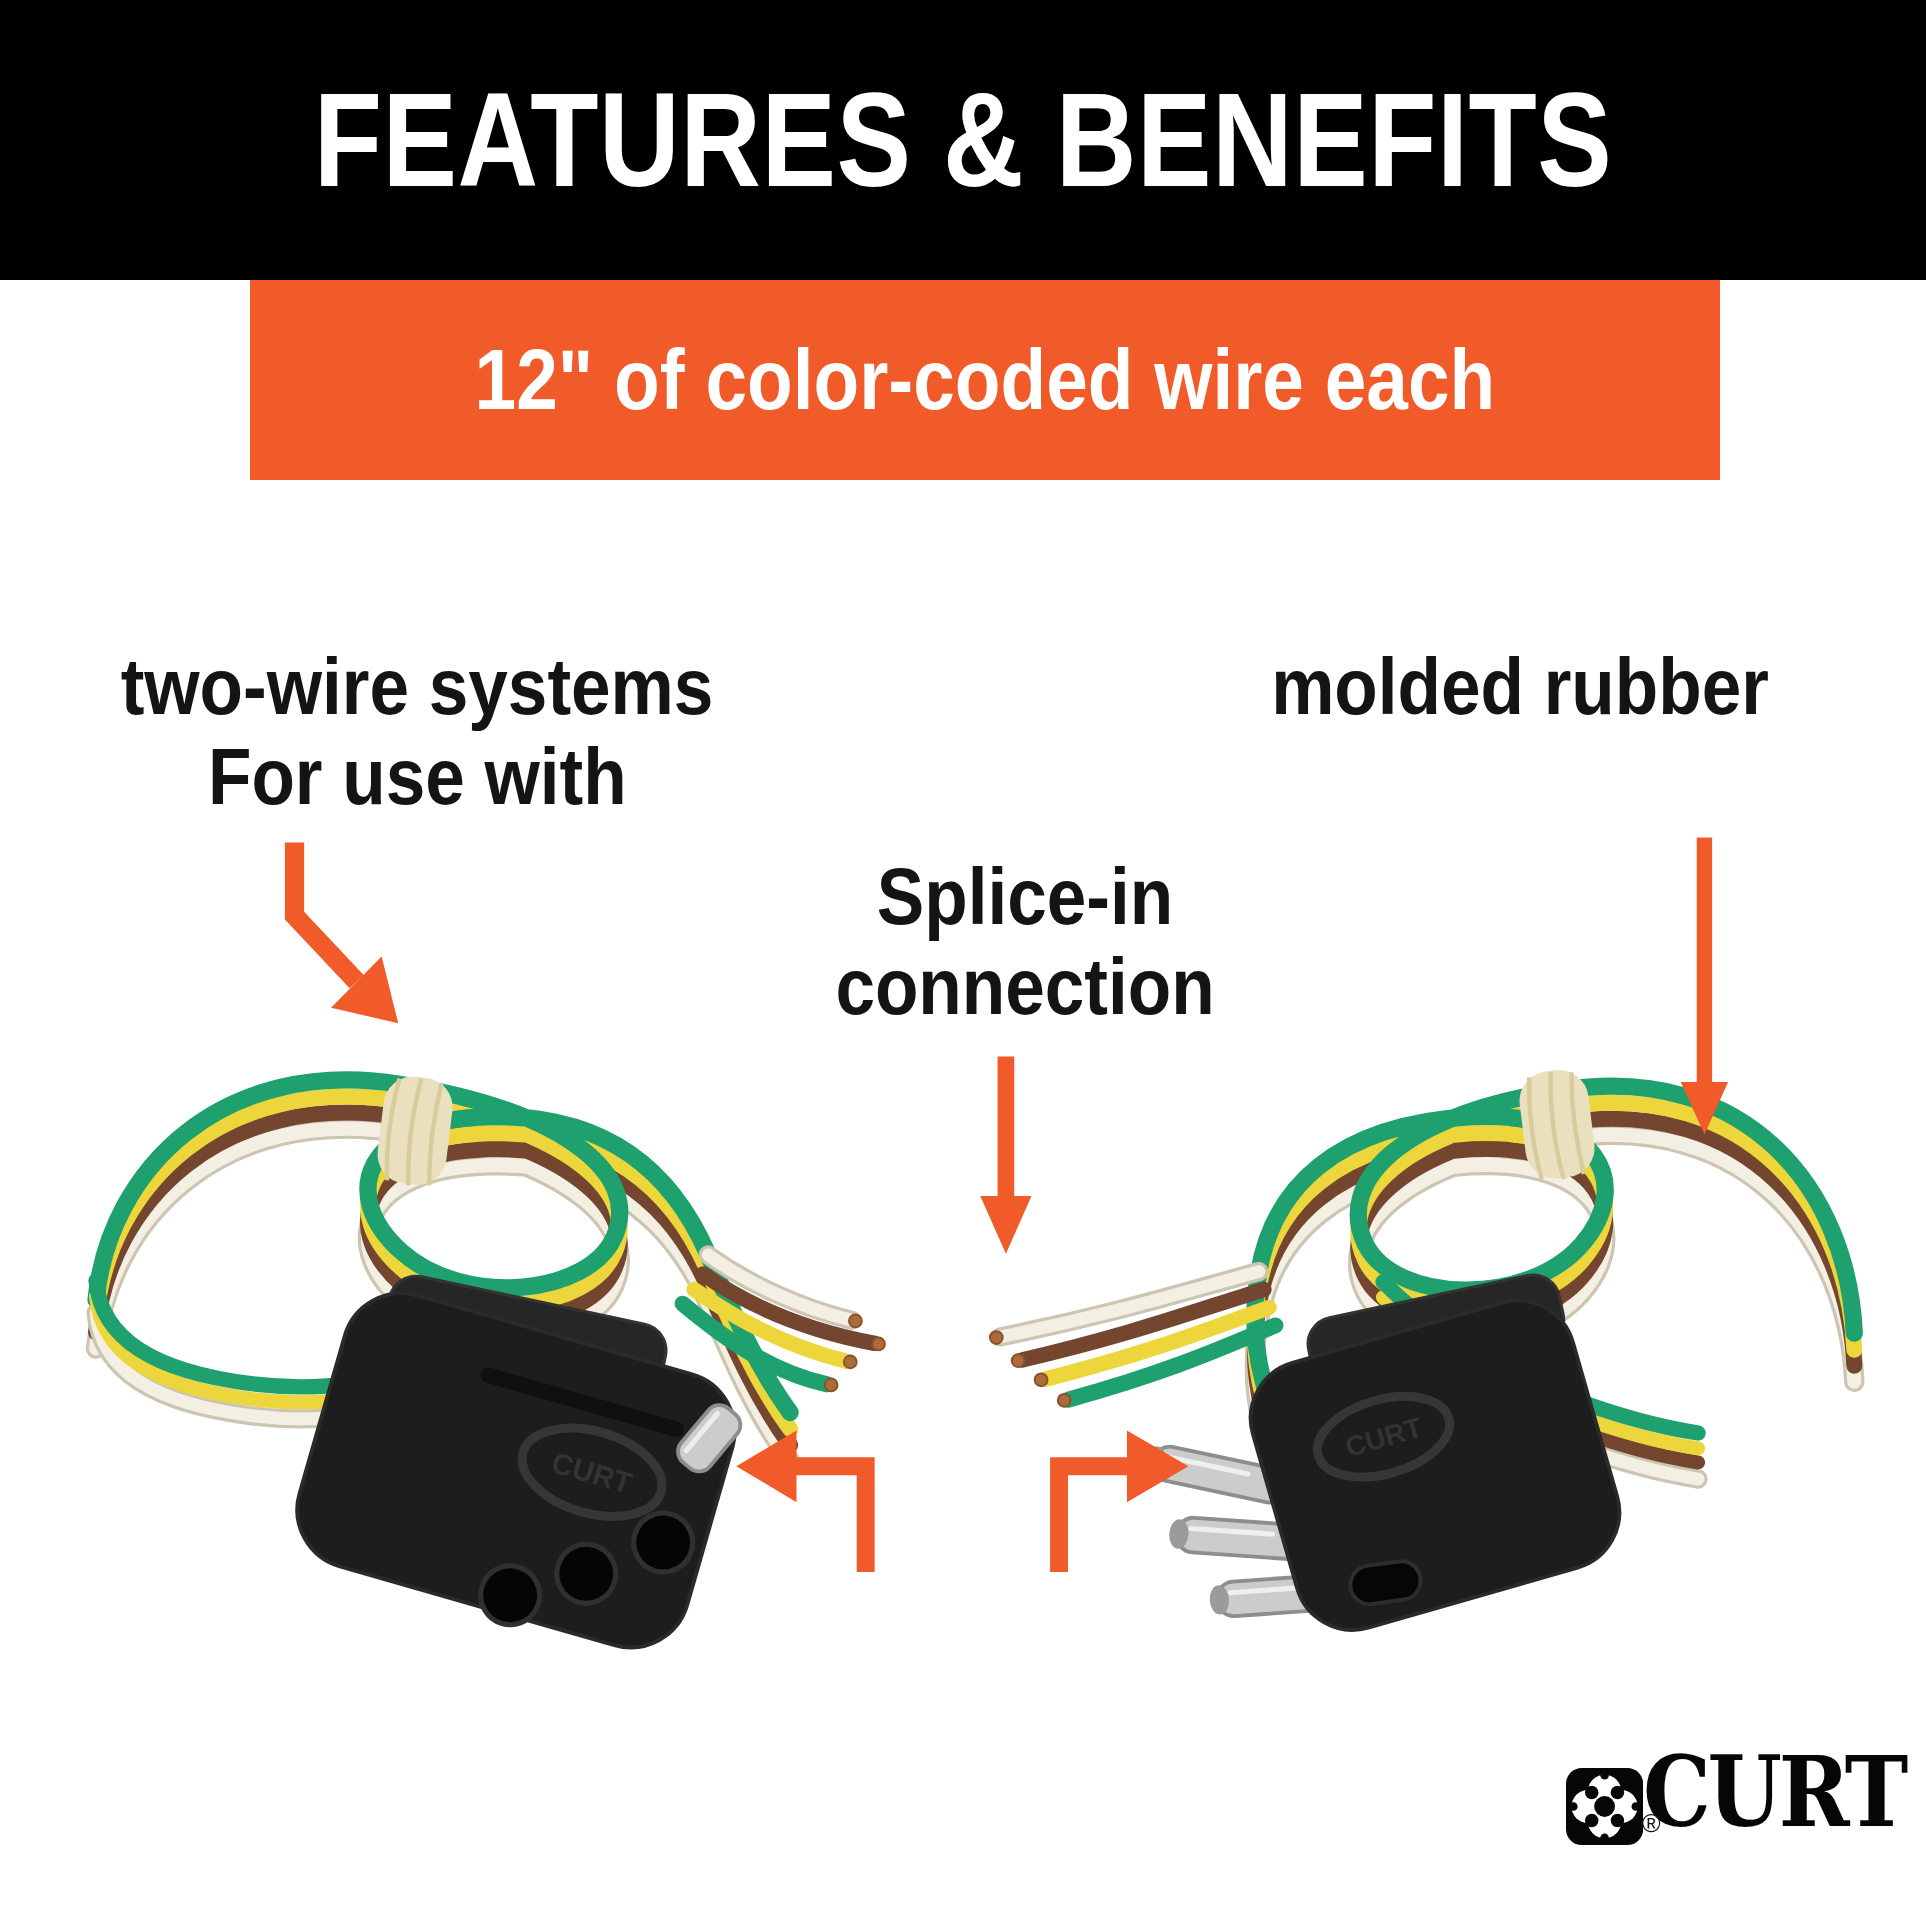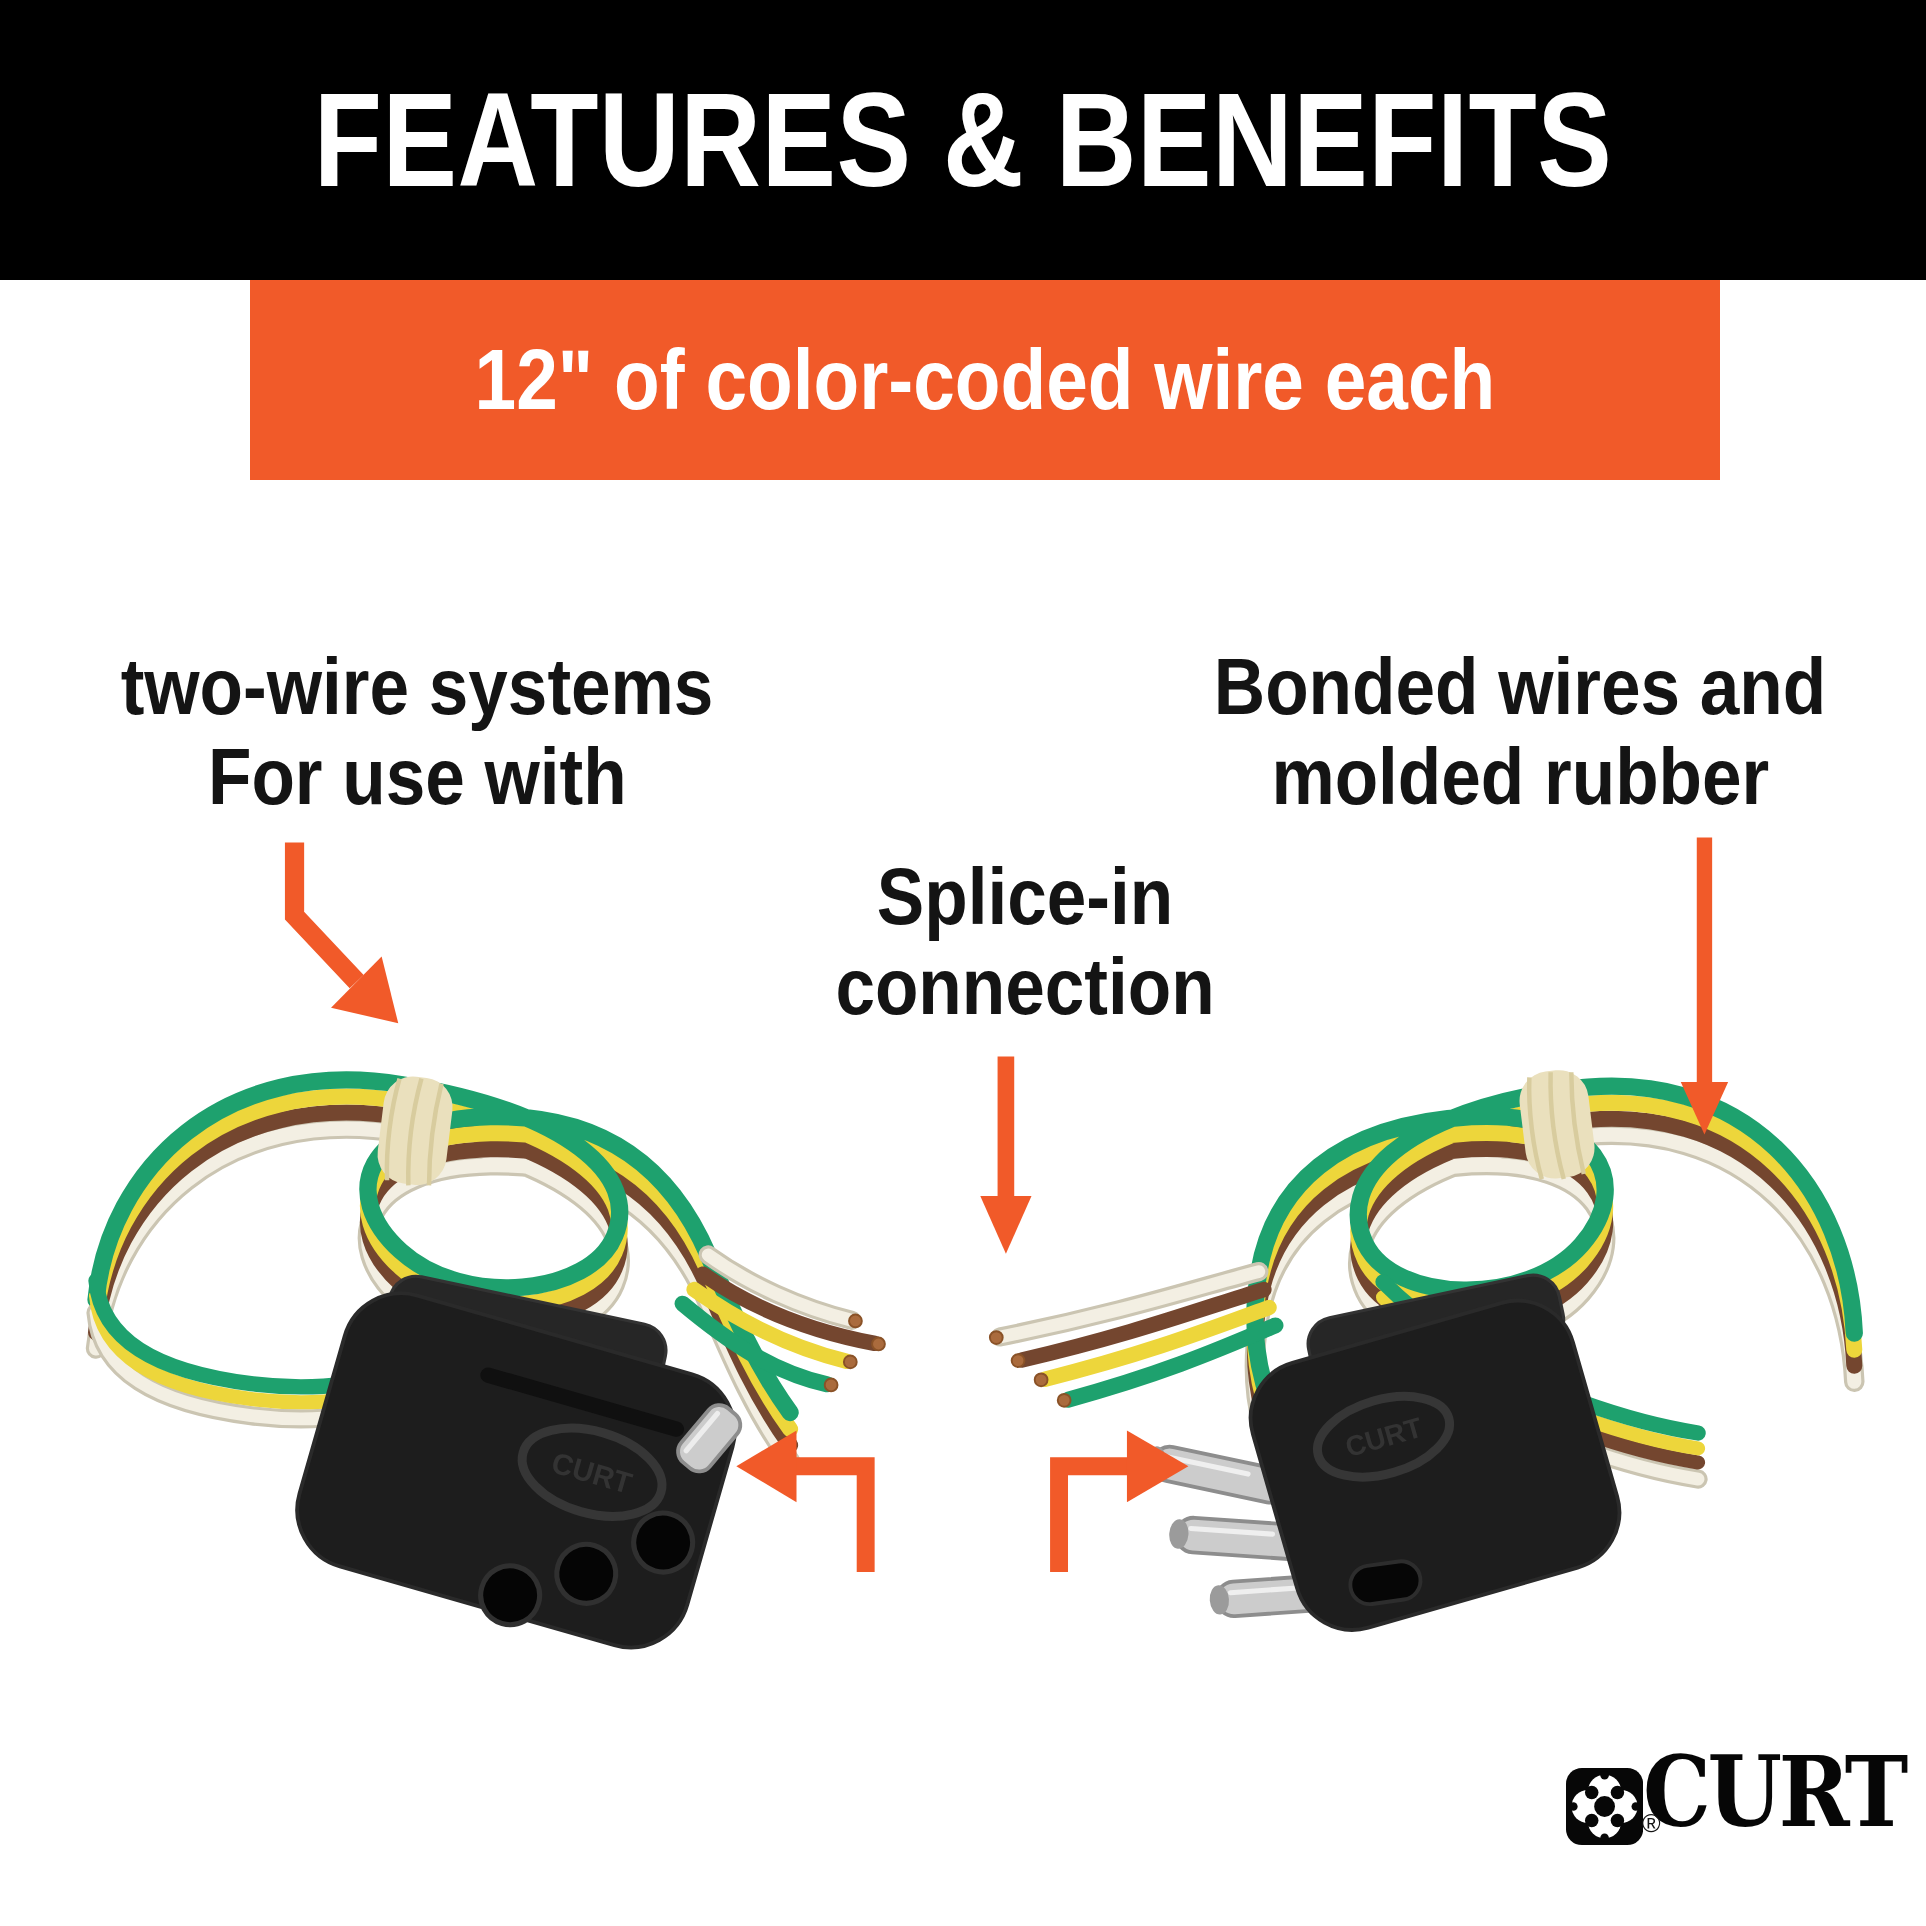--- a/index.html
+++ b/index.html
@@ -50,21 +50,20 @@
   <div class="banner-orange">
     <span class="sub"><span class="sqz88">12" of color-coded wire each</span></span>
   </div>
 
   <div class="callout co-left">
     <div><span class="sqz90">two-wire systems</span></div>
     <div><span class="sqz90">For use with</span></div>
   </div>
 
   <div class="callout co-right">
-    <div><span class="sqz90">Bonded wires and</span></div>
     <div><span class="sqz90">molded rubber</span></div>
   </div>
 
   <div class="callout co-center">
     <div><span class="sqz90">Splice-in</span></div>
     <div><span class="sqz90">connection</span></div>
   </div>
 
 
   <svg class="art" width="1926" height="1926" viewBox="0 0 3008 3008">

